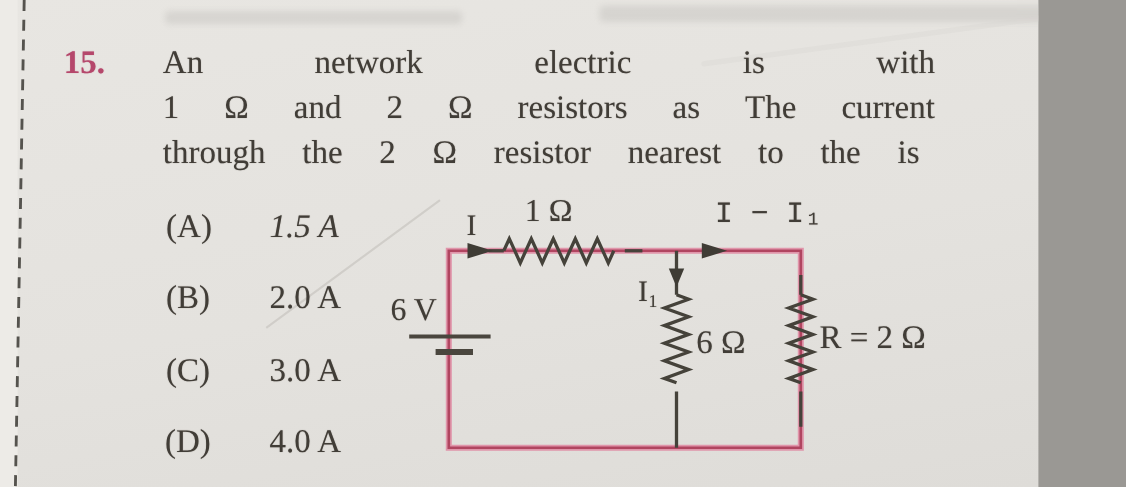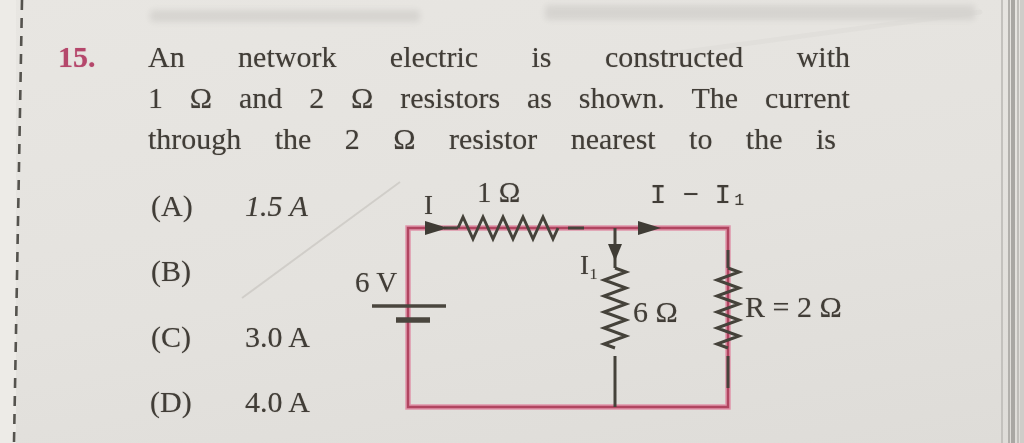--- a/index.html
+++ b/index.html
@@ -2,21 +2,21 @@
 <html><head>
 <meta charset="utf-8">
 <style>
   html,body{margin:0;padding:0;}
   body{
     font-family:"Liberation Serif","DejaVu Serif",serif;
     background:#9a9894;
   }
   #page{
     position:relative;
-    width:1024px;height:443px;
+    width:944px;height:443px;
     overflow:hidden;
     background:linear-gradient(170deg,#e8e6e2 0%,#e4e2de 55%,#dedcd8 100%);
   }
   .txt{
     position:absolute;
     color:#413d37;
     text-shadow:0 0 1px rgba(70,64,56,.45);
     white-space:nowrap;
   }
   .justify{display:flex;justify-content:space-between;}
@@ -88,51 +88,50 @@
     <polygon points="638,221 638,235 661,228" fill="#3f3c35"></polygon>
   </svg>
 
   <div class="txt qnum" style="left:58px;top:40px;font-size:30px;">15.</div>
 
   <div class="txt justify" style="left:148px;top:40px;width:702px;font-size:30px;">
       <span>An</span>
       <span>network</span>
       <span>electric</span>
       <span>is</span>
-      <span>constructed</span>
       <span>with</span>
     </div>
   <div class="txt justify" style="left:148px;top:81px;width:702px;font-size:30px;">
       <span>1</span>
       <span>Ω</span>
       <span>and</span>
       <span>2</span>
       <span>Ω</span>
       <span>resistors</span>
       <span>as</span>
-      <span>shown.</span>
       <span>The</span>
       <span>current</span>
     </div>
   <div class="txt justify" style="left:148px;top:122px;width:688px;font-size:30px;">
       <span>through</span>
       <span>the</span>
       <span>2</span>
       <span>Ω</span>
       <span>resistor</span>
       <span>nearest</span>
       <span>to</span>
       <span>the</span>
       <span>is</span>
     </div>
 
   <div class="txt" style="left:151px;top:189px;font-size:30px;">(A)</div>
   <div class="txt" style="left:245px;top:189px;font-size:30px;font-style:italic;">1.5 A</div>
 
   <div class="txt" style="left:151px;top:254px;font-size:30px;">(B)</div>
+  <div class="txt" style="left:245px;top:254px;font-size:30px;">2.0 A</div>
 
   <div class="txt" style="left:151px;top:320px;font-size:30px;">(C)</div>
   <div class="txt" style="left:245px;top:320px;font-size:30px;">3.0 A</div>
 
   <div class="txt" style="left:150px;top:385px;font-size:30px;">(D)</div>
   <div class="txt" style="left:245px;top:385px;font-size:30px;">4.0 A</div>
 
   <div class="txt" style="left:355px;top:266px;font-size:29px;">6 V</div>
   <div class="txt" style="left:424px;top:190px;font-size:27px;">I</div>
   <div class="txt" style="left:477px;top:176px;font-size:29px;text-align:center;">1 Ω</div>

